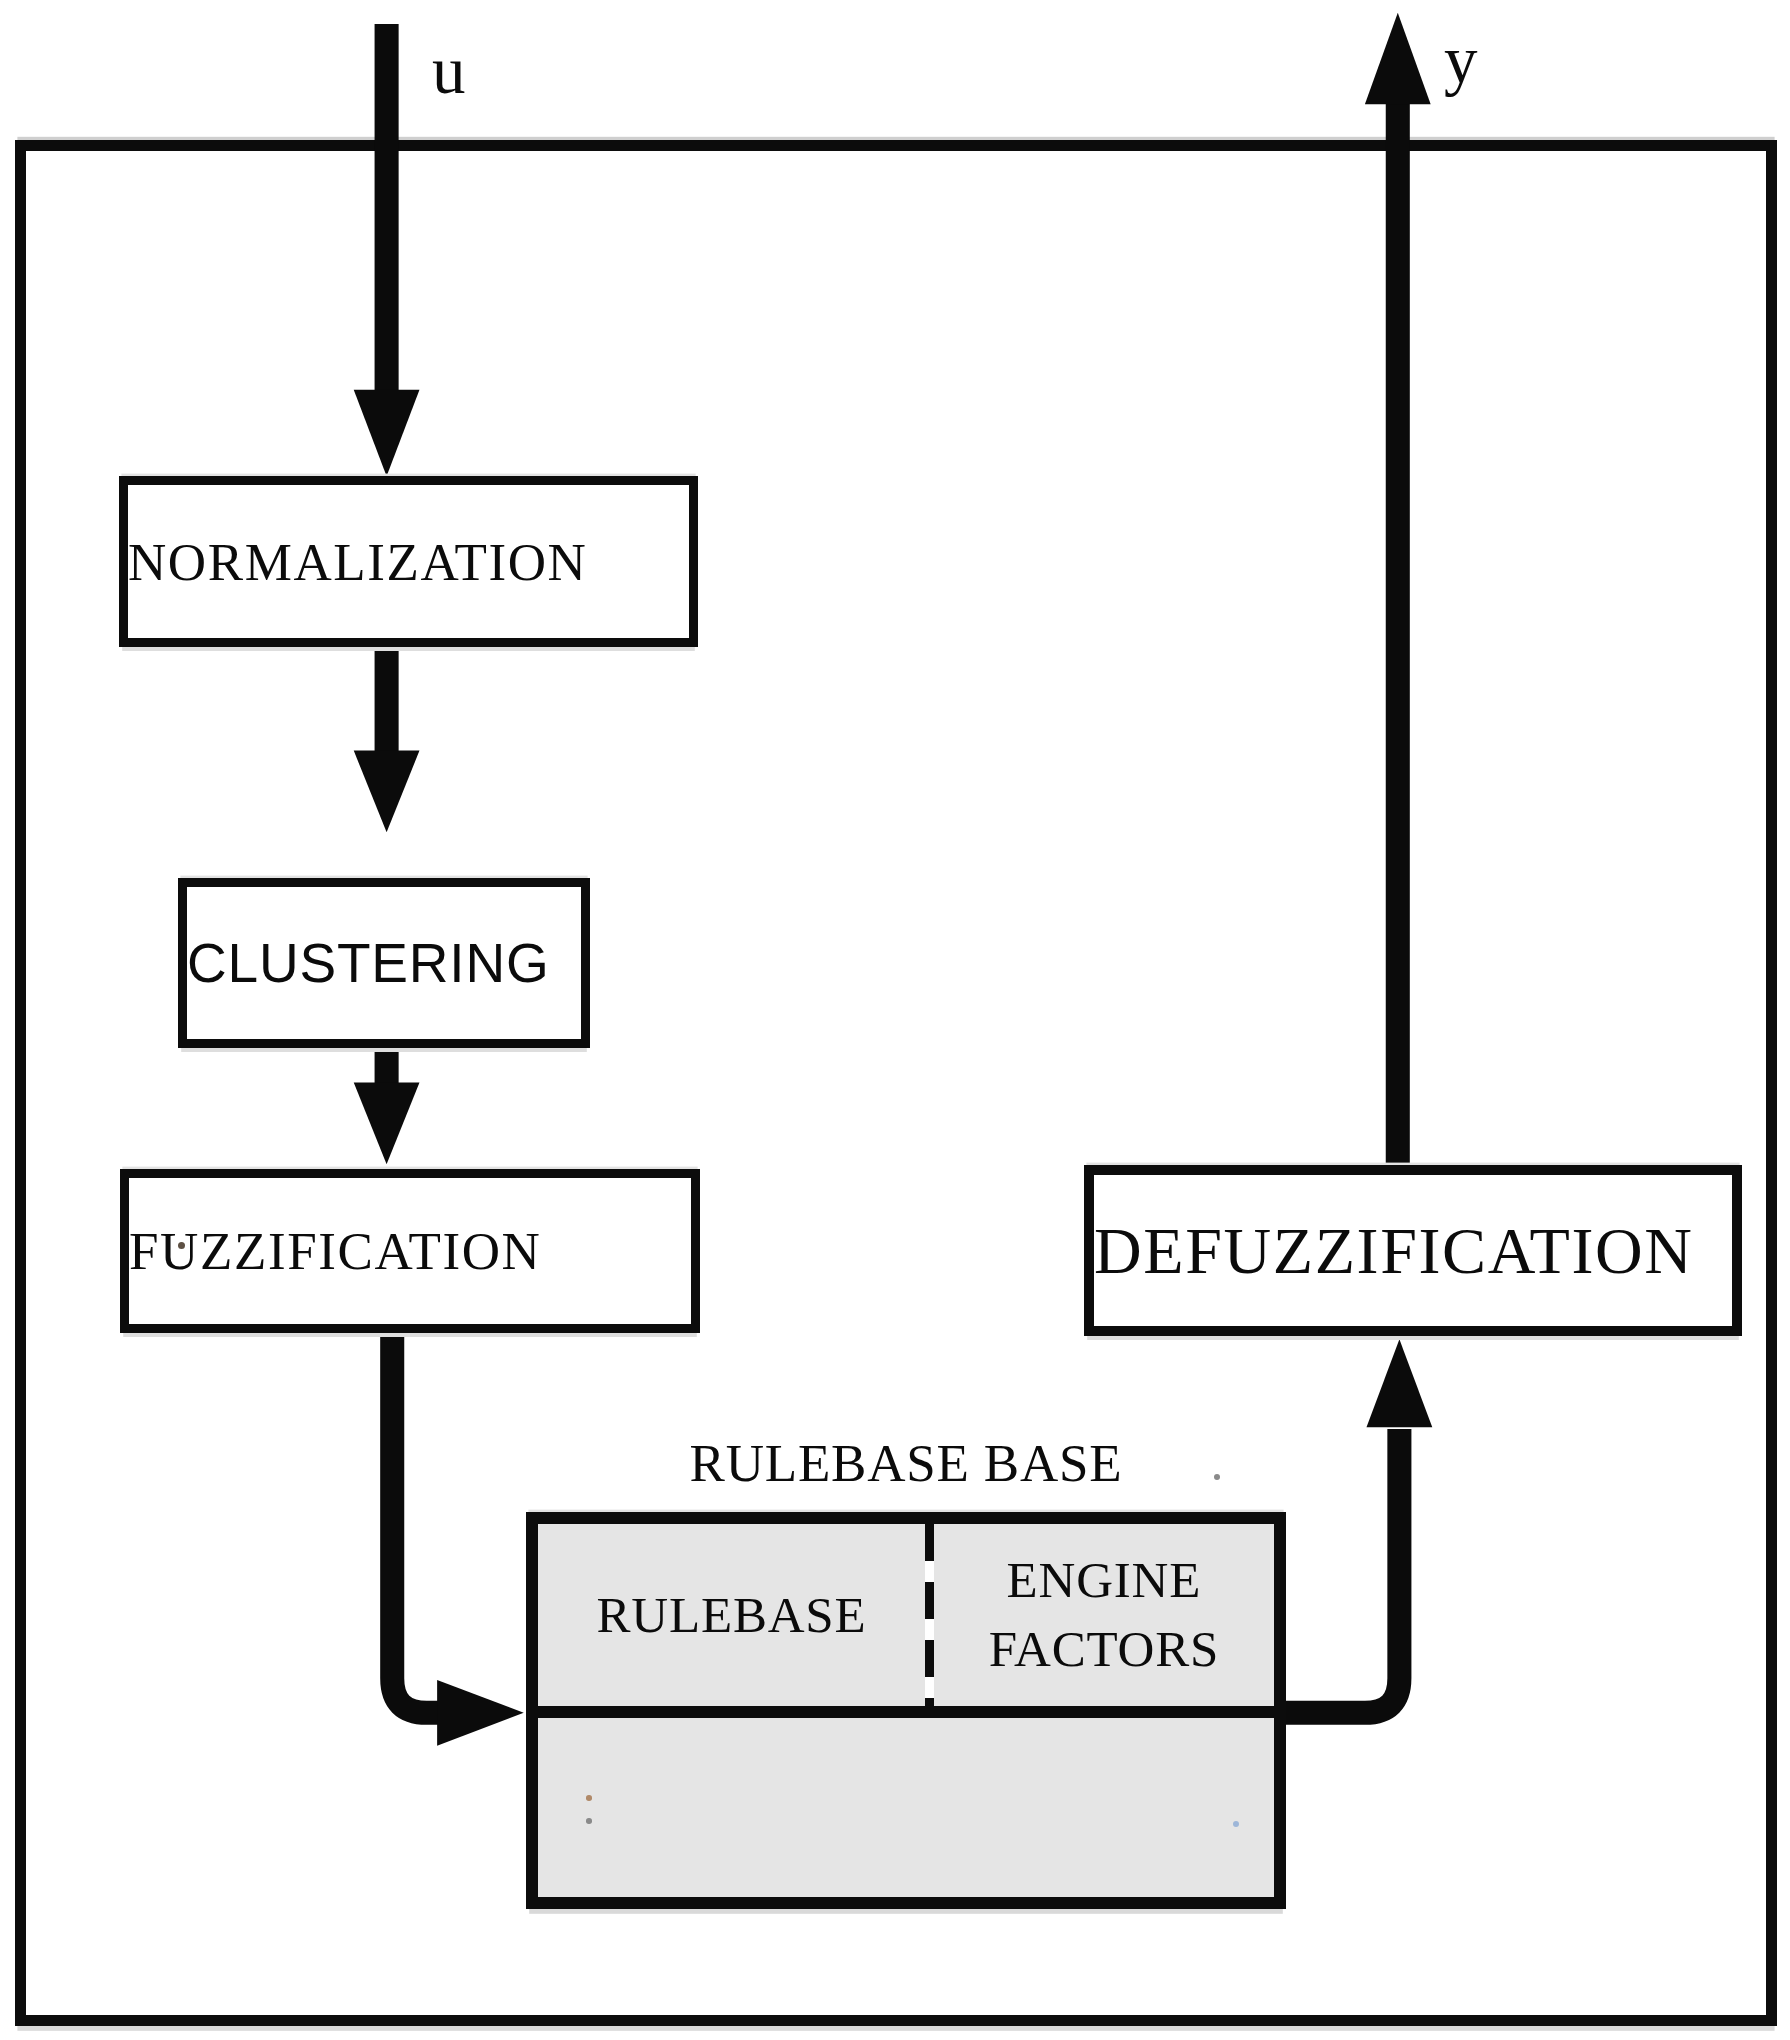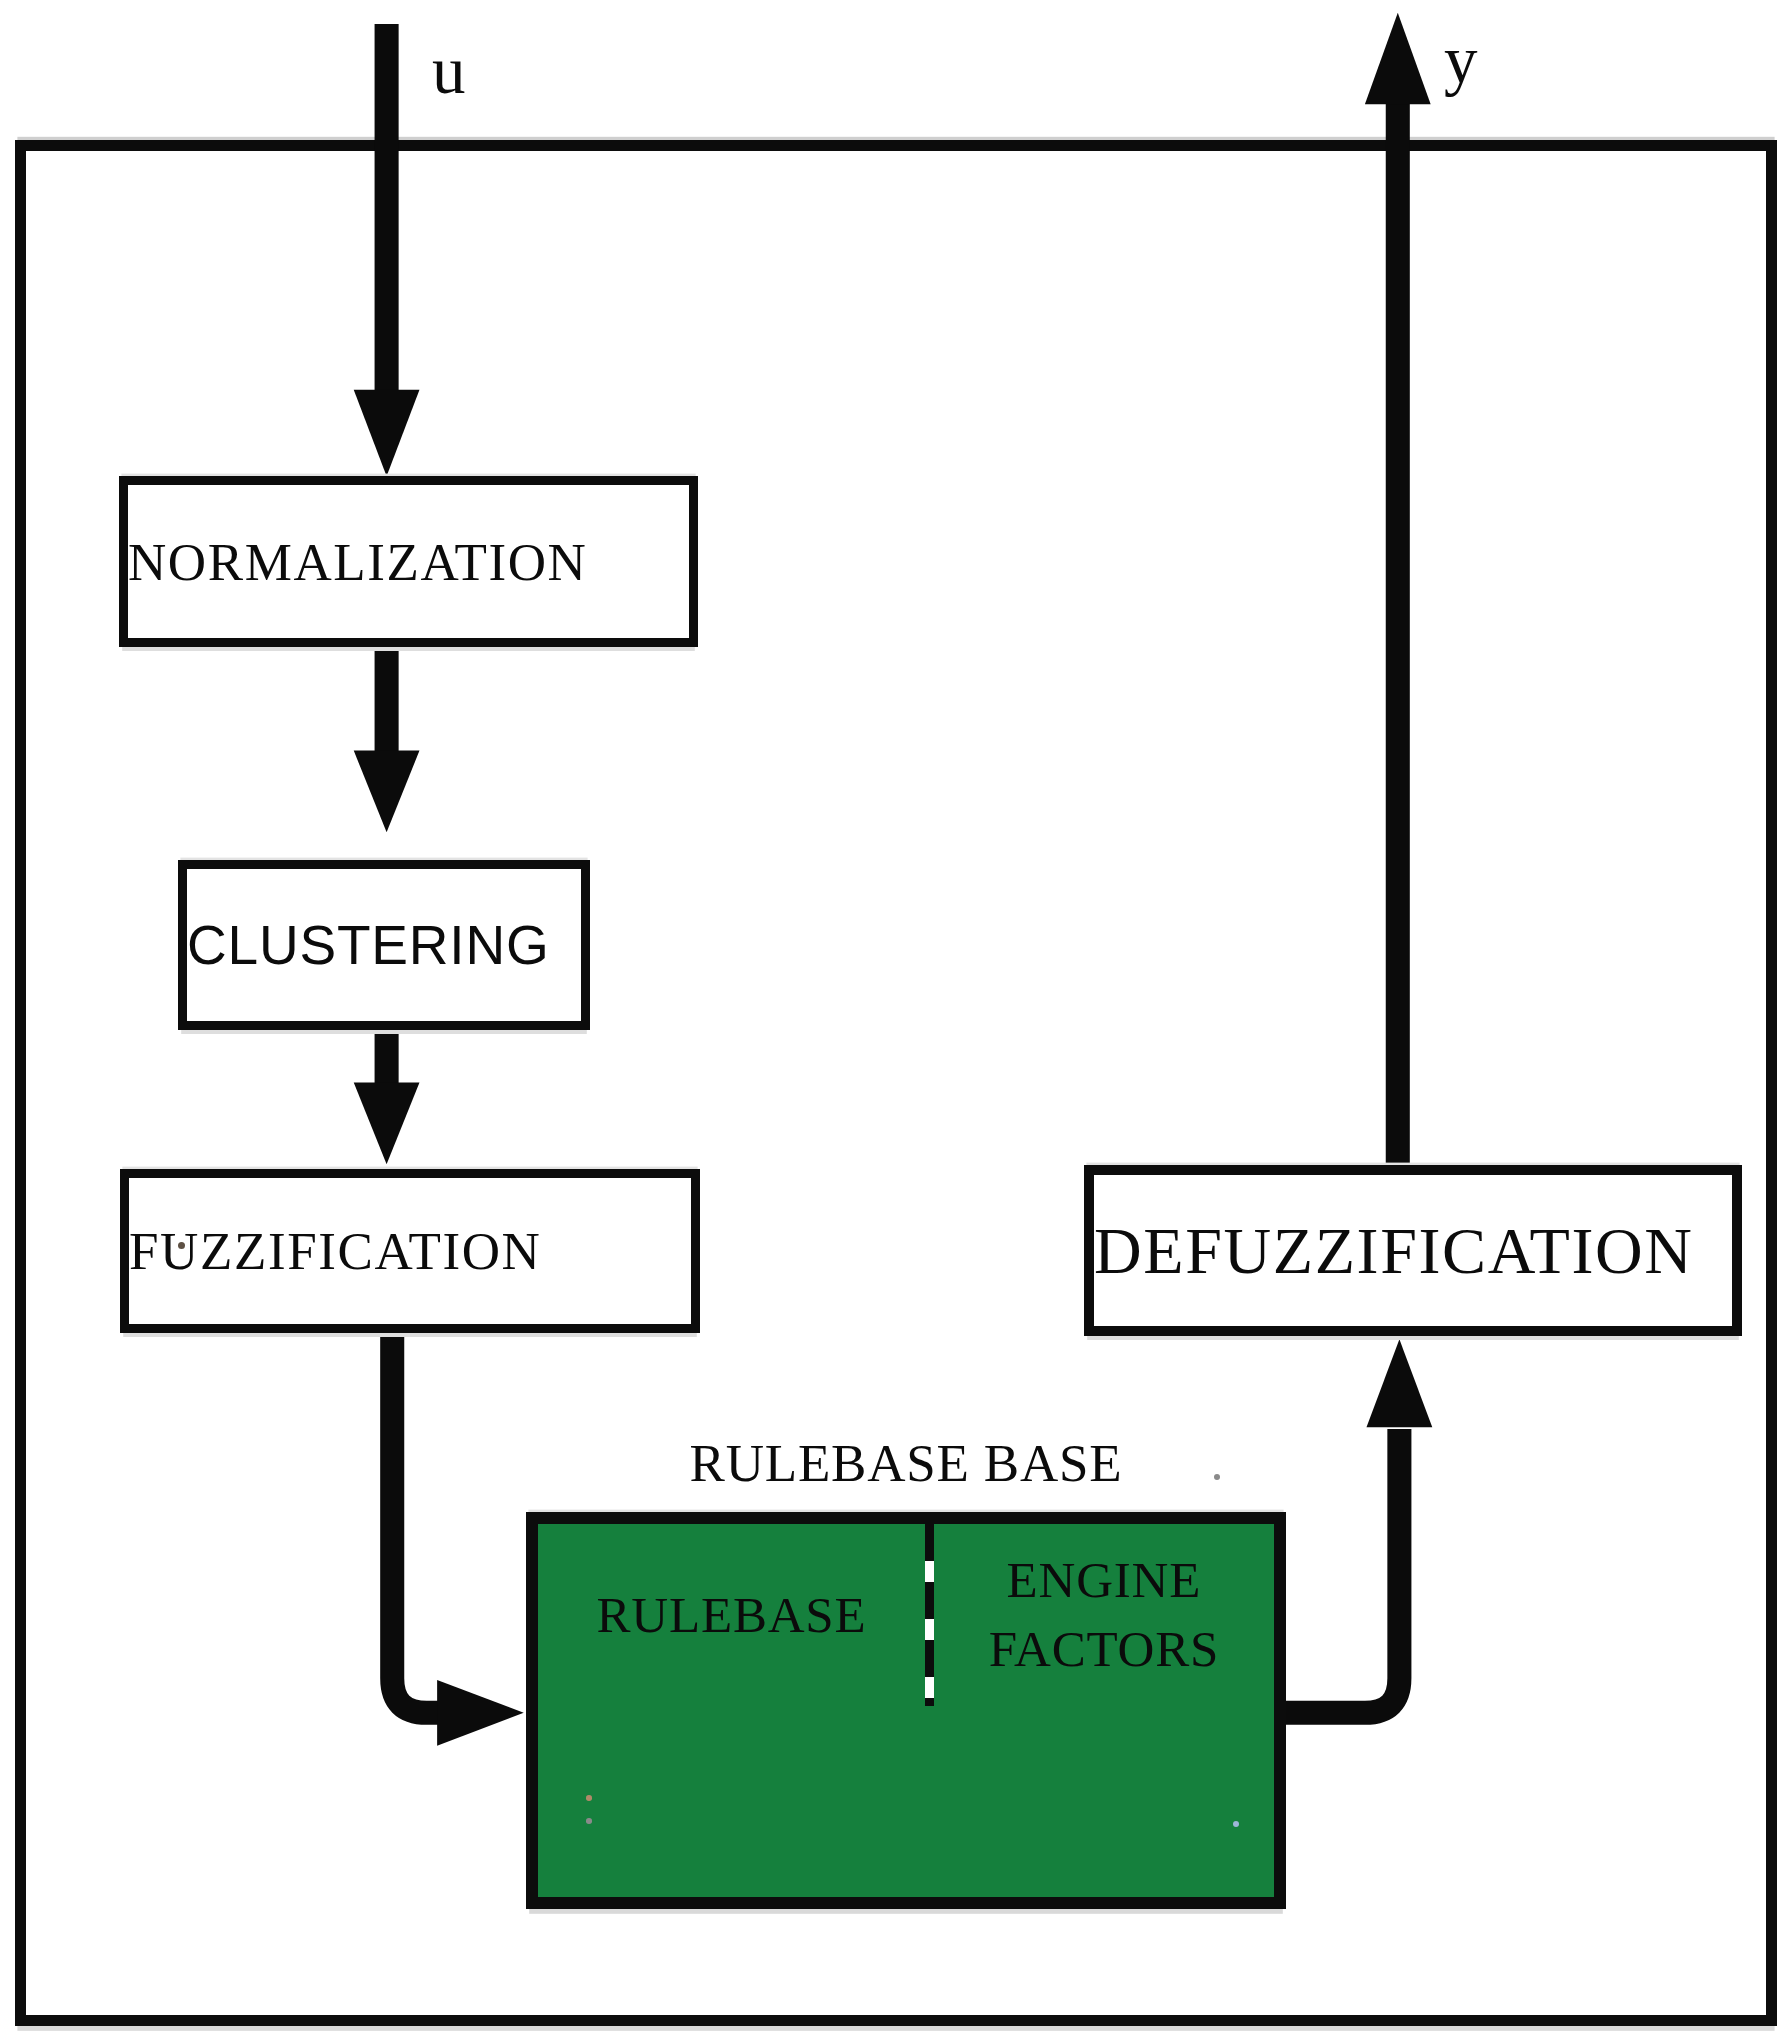--- a/index.html
+++ b/index.html
@@ -32,35 +32,35 @@
     position: absolute;
     box-sizing: border-box;
     border: 9.6px solid #0c0c0c;
     background: #ffffff;
     display: flex;
     align-items: center;
     text-align: center;
     box-shadow: 0 -4.8px 0 -2.4px #e3e3e3, 0 7.2px 0 -3.2px #dedede;
   }
   .box-normalization   { left: 119px;  top: 476px;  width: 579px; height: 171px; font-size: 53px; letter-spacing: 1.6px; }
-  .box-clustering      { left: 178px;  top: 860px; width: 412px; height: 170px; font-size: 55px;
+  .box-clustering      { left: 178px;  top: 878px; width: 412px; height: 170px; font-size: 55px;
                          font-family: "Liberation Sans", "DejaVu Sans", sans-serif; letter-spacing: 0.8px; }
   .box-fuzzification   { left: 120px;  top: 1169px; width: 580px; height: 164px; font-size: 53px; letter-spacing: 1.6px; }
   .box-defuzzification { left: 1060px; top: 1165px; width: 658px; height: 171px; border-width: 10.4px; font-size: 66px; letter-spacing: 1.6px; margin-left: 24px; }
 
   
   .kb {
     position: absolute;
     left: 526px; top: 1512px;
     width: 760px; height: 397px;
     box-sizing: border-box;
     border: 12px solid #0c0c0c;
-    background: #15803d;
+    background: #e5e5e5;
     display: flex;
-    flex-direction: row;
+    flex-direction: column;
     box-shadow: 0 -4.8px 0 -2.4px #e3e3e3, 0 8px 0 -3.2px #d9d9d9;
   }
   .kb-top { height: 182px; display: flex; flex-direction: row; }
   .kb-cell {
     display: flex; align-items: center; justify-content: center;
     text-align: center;
   }
   .kb-rulebase { width: 387px; font-size: 51px; letter-spacing: 0.8px; }
   .kb-dash {
     width: 8.8px;

